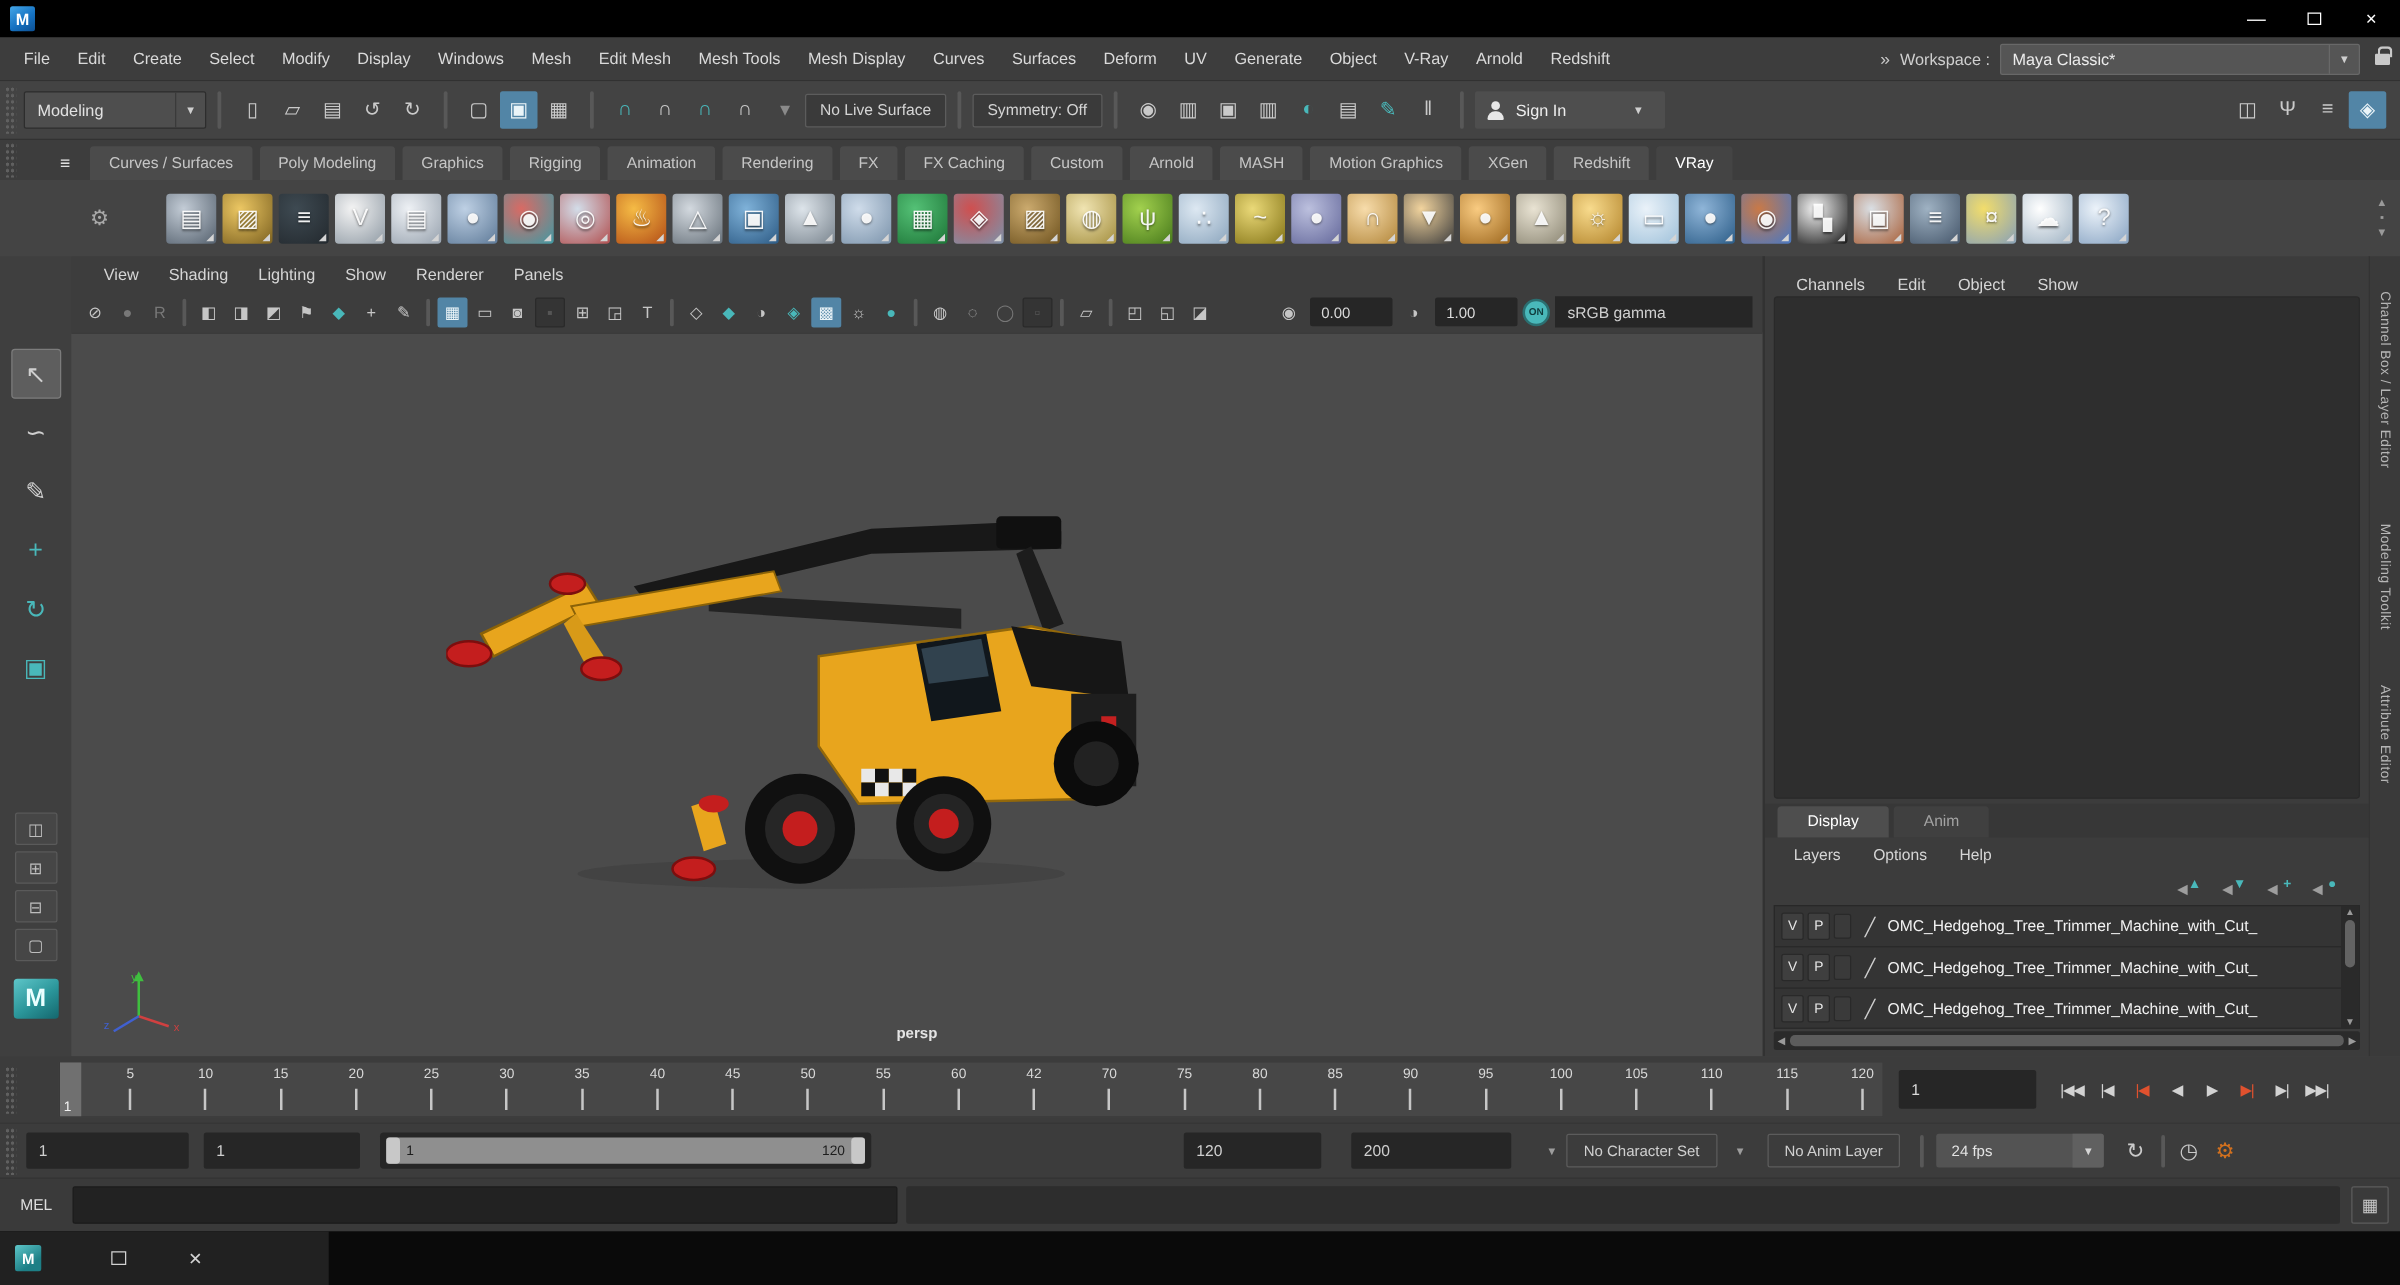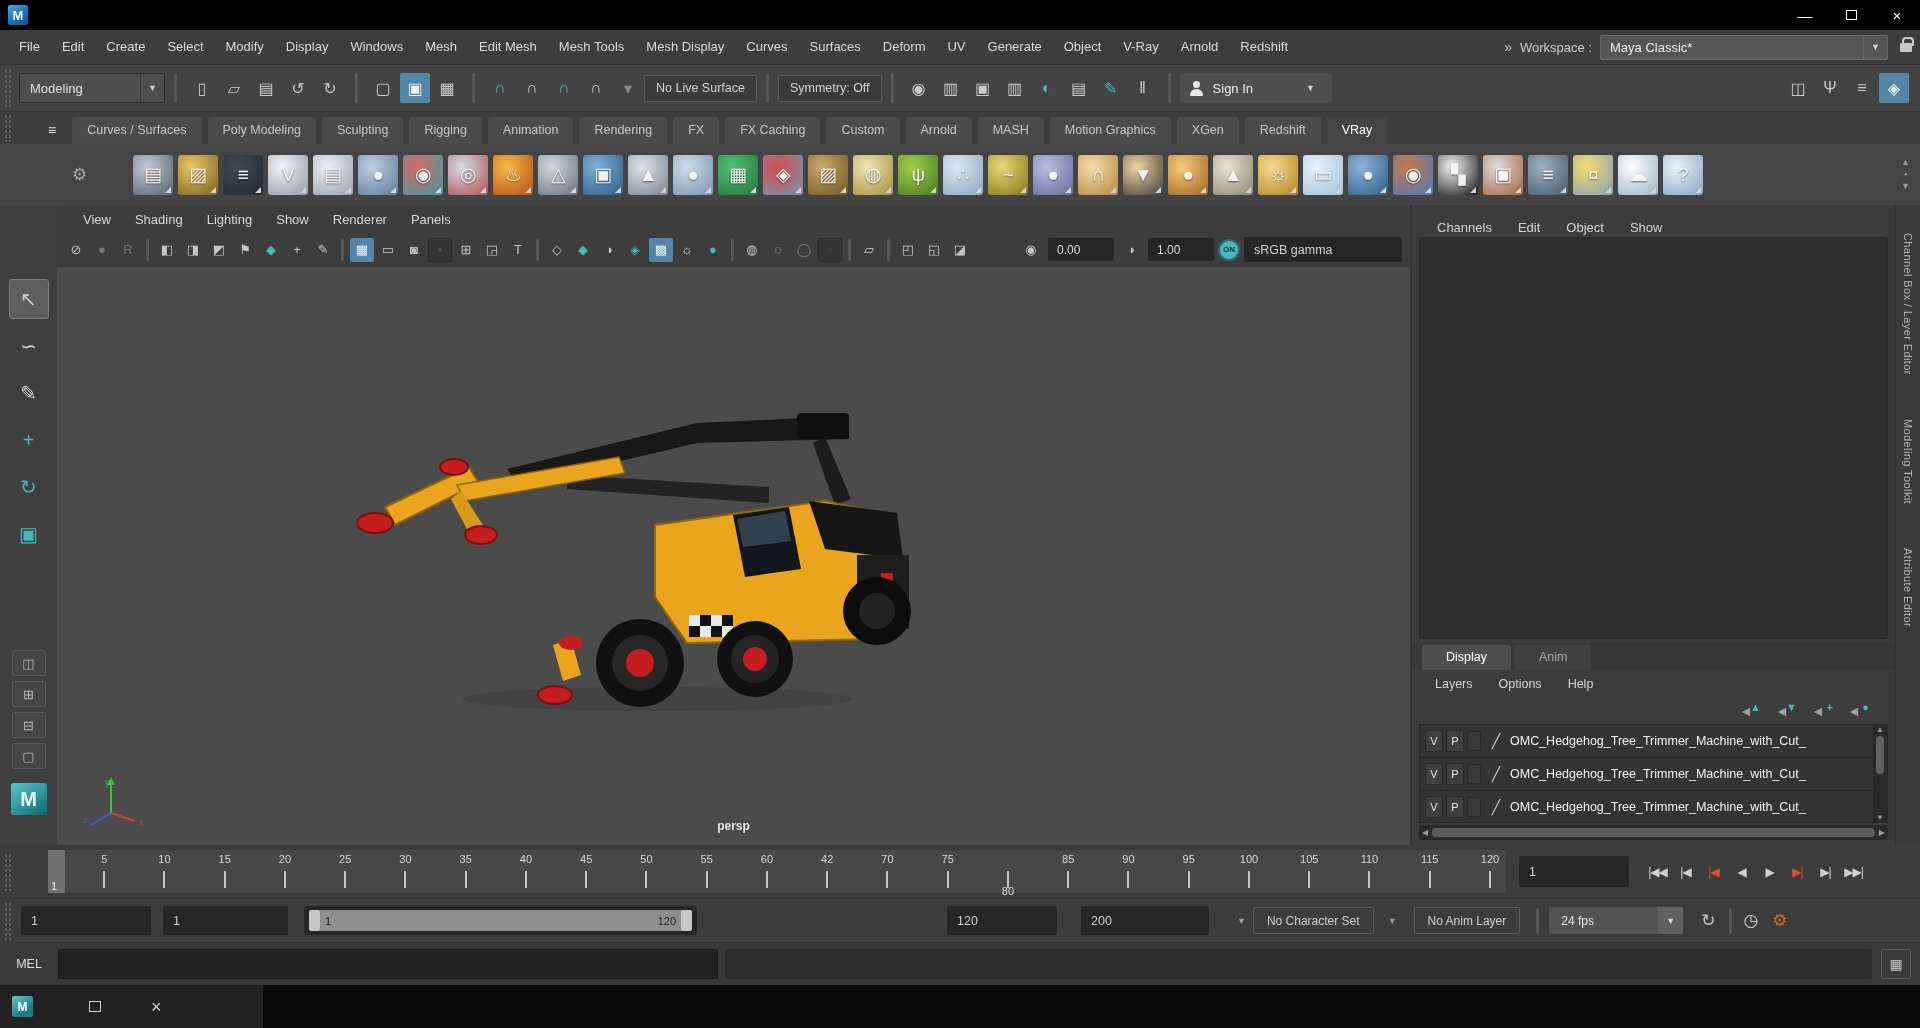--- a/index.html
+++ b/index.html
@@ -333,21 +333,21 @@
         <div class="tb-icon blue">◈</div>
       </div>
   </div>
 
   <div class="shelf-tabs">
     <div class="shelf-grip"></div>
     <span class="shelf-hamburger">≡</span>
     <div class="shelf-tabs-list">
         <div class="shelf-tab">Curves / Surfaces</div>
         <div class="shelf-tab">Poly Modeling</div>
-        <div class="shelf-tab">Sculpting</div>
+        <div class="shelf-tab">Graphics</div>
         <div class="shelf-tab">Rigging</div>
         <div class="shelf-tab">Animation</div>
         <div class="shelf-tab">Rendering</div>
         <div class="shelf-tab">FX</div>
         <div class="shelf-tab">FX Caching</div>
         <div class="shelf-tab">Custom</div>
         <div class="shelf-tab">Arnold</div>
         <div class="shelf-tab">MASH</div>
         <div class="shelf-tab">Motion Graphics</div>
         <div class="shelf-tab">XGen</div>
@@ -660,21 +660,21 @@
           <div class="tick-label" style="left: 658.7px;">55</div>
           <div class="tick-line" style="left: 657.7px;"></div>
           <div class="tick-label" style="left: 718.95px;">60</div>
           <div class="tick-line" style="left: 717.95px;"></div>
           <div class="tick-label" style="left: 779.2px;">42</div>
           <div class="tick-line" style="left: 778.2px;"></div>
           <div class="tick-label" style="left: 839.45px;">70</div>
           <div class="tick-line" style="left: 838.45px;"></div>
           <div class="tick-label" style="left: 899.7px;">75</div>
           <div class="tick-line" style="left: 898.7px;"></div>
-          <div class="tick-label" style="left: 959.95px; margin-top: 32px;">80</div>
+          <div class="tick-label" style="left: 959.95px;">80</div>
           <div class="tick-line" style="left: 958.95px;"></div>
           <div class="tick-label" style="left: 1020.2px;">85</div>
           <div class="tick-line" style="left: 1019.2px;"></div>
           <div class="tick-label" style="left: 1080.45px;">90</div>
           <div class="tick-line" style="left: 1079.45px;"></div>
           <div class="tick-label" style="left: 1140.7px;">95</div>
           <div class="tick-line" style="left: 1139.7px;"></div>
           <div class="tick-label" style="left: 1200.95px;">100</div>
           <div class="tick-line" style="left: 1199.95px;"></div>
           <div class="tick-label" style="left: 1261.2px;">105</div>

